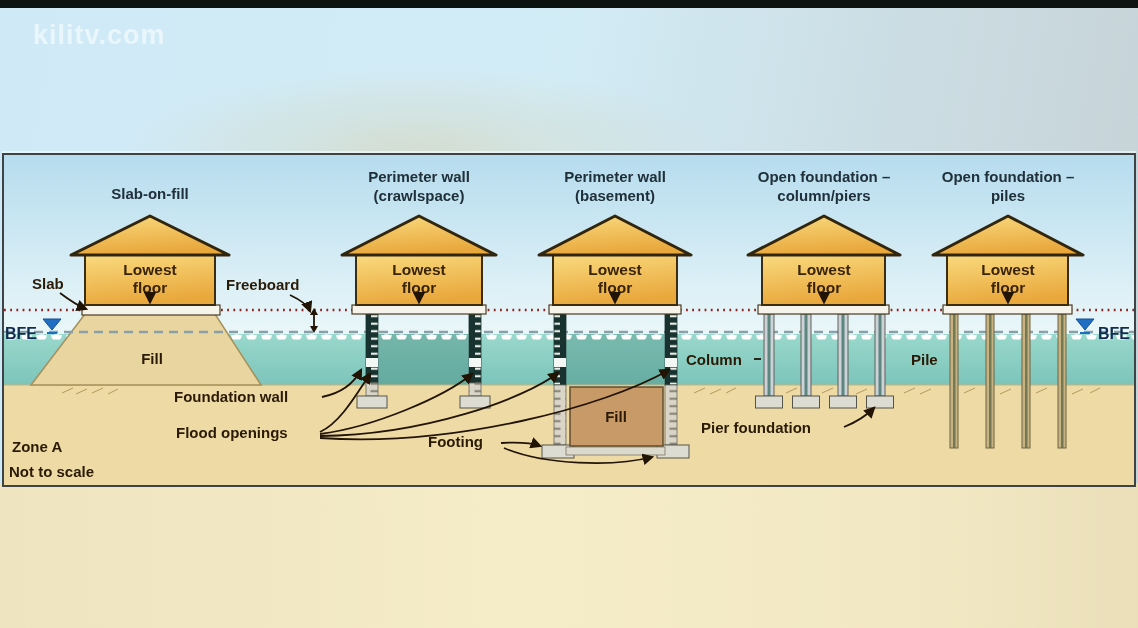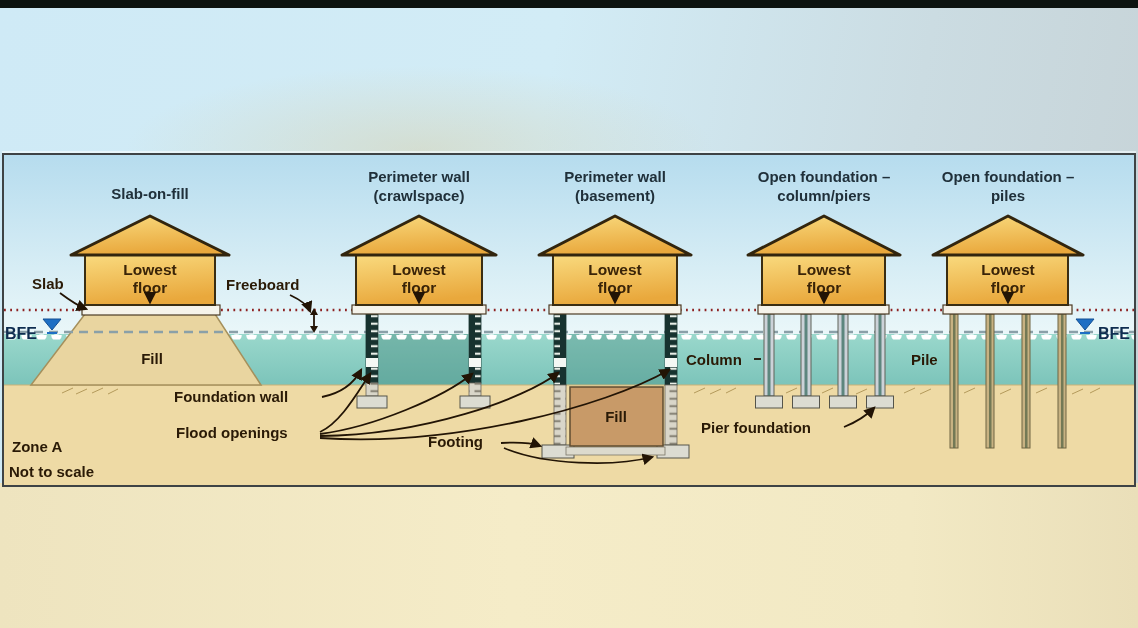--- a/index.html
+++ b/index.html
@@ -37,20 +37,21 @@
   .arrow{fill:none;stroke:#221405;stroke-width:1.8;}
   .leader{stroke:#221405;stroke-width:2;}
 </style>
 </head>
 <body>
 
 <div class="stage">
   <div class="bg-top"></div>
   <div class="bg-bottom"></div>
   <div class="top-strip"></div>
+  <div class="watermark">kilitv.com</div>
 
   <div class="panel">
   <svg width="1130" height="330" viewBox="0 0 1130 330">
     <defs>
       <linearGradient id="skyG" x1="0" y1="0" x2="0" y2="1">
         <stop offset="0" stop-color="#b6dcee"></stop>
         <stop offset="1" stop-color="#eaf7f9"></stop>
       </linearGradient>
       <linearGradient id="waterG" x1="0" y1="0" x2="0" y2="1">
         <stop offset="0" stop-color="#9ad8cc"></stop>

